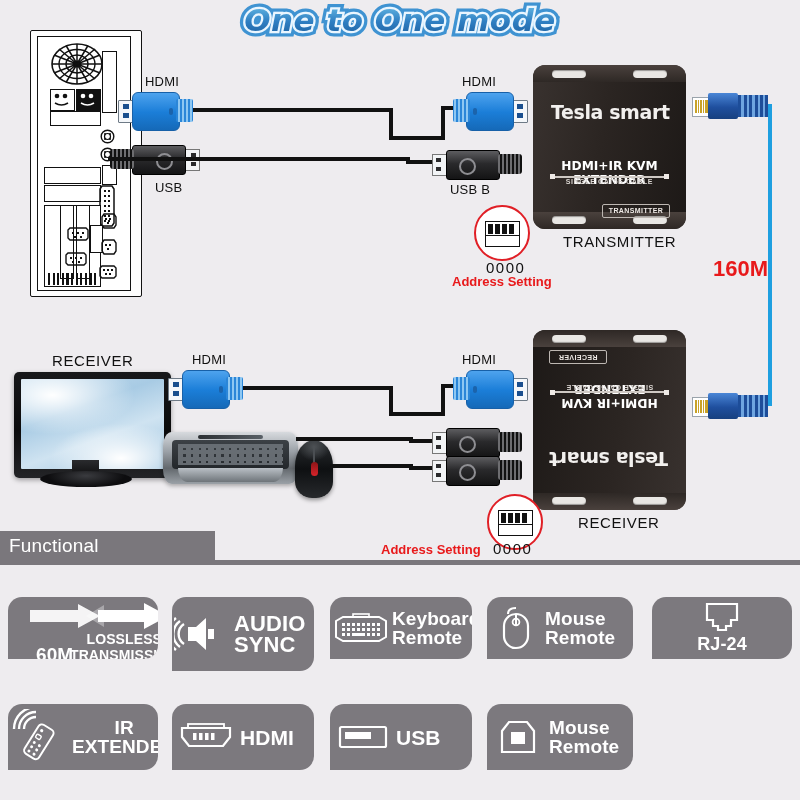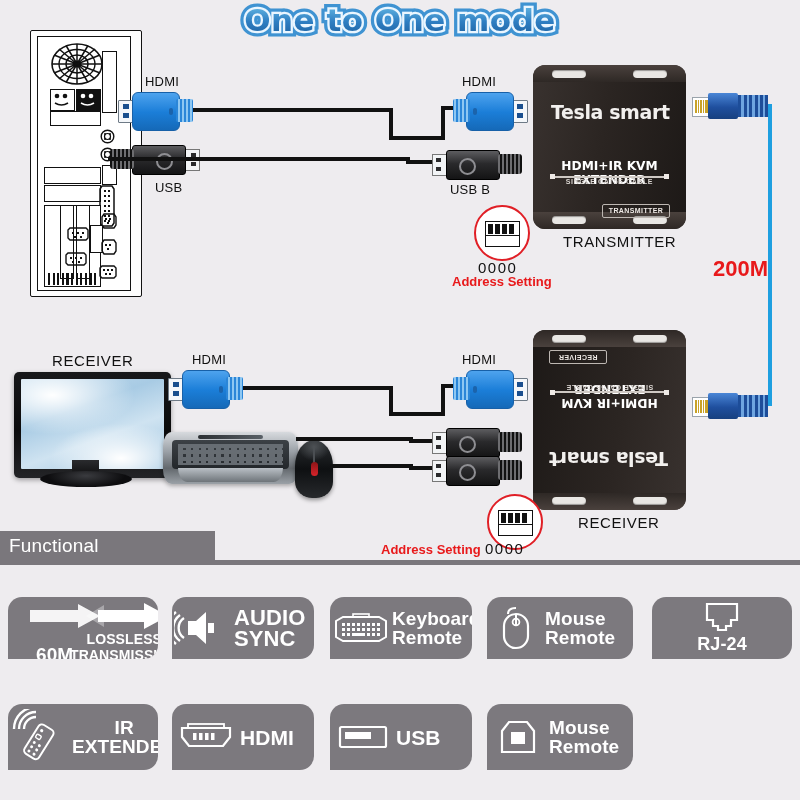--- a/index.html
+++ b/index.html
@@ -35,21 +35,21 @@
     font-family:"DejaVu Sans", sans-serif;
     background:linear-gradient(180deg,#6fc3ea 0%,#2e7ec2 55%,#1d5f9e 100%);
     -webkit-background-clip:text;background-clip:text;color:transparent;
     z-index:2;
   }
 
   
   .lbl{font-size:13px;color:#111;letter-spacing:.2px;white-space:nowrap;}
   .lbl-big{font-size:14px;color:#111;letter-spacing:.6px;white-space:nowrap;}
   .lbl-red{font-size:13px;color:#e8191b;font-weight:bold;white-space:nowrap;}
-  .lbl-num{font-size:15px;color:#111;letter-spacing:1.5px;white-space:nowrap;}
+  .lbl-num{font-size:15px;color:#111;letter-spacing:1.5px;white-space:nowrap;margin-left:8px;}
 
   
   .tower-outer{
     border:1.6px solid #111;background:#fdfdfd;border-radius:2px;
   }
   .tower-inner{border:1.4px solid #111;background:#fff;}
   .tbox{position:absolute;border:1.3px solid #111;background:#fff;}
   .vent{position:absolute;background:
      repeating-linear-gradient(90deg,#111 0 2.2px,transparent 2.2px 4.6px);}
 
@@ -263,21 +263,21 @@
     letter-spacing:.1px;
   }
   .badge .txt.sm{font-size:14px;line-height:16px;}
   .badge .ic{flex:none;display:flex;align-items:center;justify-content:center;}
   .badge svg{display:block;}
 </style>
 </head>
 <body>
 
 <div class="abs" id="title-wrap">
-  <div style="position:relative;height:42px;">
+  <div style="position:relative;height:42px;font-style:italic;">
     <div id="title-shadow">One to One mode</div>
     <div id="title-fill">One to One mode</div>
     <div id="title-top">One to One mode</div>
   </div>
 </div>
 
 <div class="abs tower-outer" style="left:30px;top:30px;width:110px;height:265px;">
   <div class="tower-inner abs" style="left:6px;top:5px;width:92px;height:253px;">
 
     <svg class="abs" style="left:12px;top:5px;" width="54" height="44" viewBox="0 0 54 44">
@@ -496,21 +496,21 @@
       <i style="left:9.5px"></i>
       <i style="left:12px"></i>
       <i style="left:14px"></i>
   </div>
   <div class="barrel"></div>
   <div class="ribs"></div>
 </div>
 <div class="cyan" style="left:768px;top:104px;width:4px;height:6px;"></div>
 <div class="cyan" style="left:768px;top:104px;width:4px;height:300px;"></div>
 <div class="cyan" style="left:768px;top:400px;width:4px;height:6px;"></div>
-<div class="abs" style="left:713px;top:256px;color:#e8191b;font-size:22px;font-weight:bold;">200M</div>
+<div class="abs" style="left:713px;top:256px;color:#e8191b;font-size:22px;font-weight:bold;">160M</div>
 
 <div class="rj45" style="left:692px;top:393px;width:78px;height:26px;">
   <div class="pins">
     <i style="left:2px"></i>
       <i style="left:4.5px"></i>
       <i style="left:7px"></i>
       <i style="left:9.5px"></i>
       <i style="left:12px"></i>
       <i style="left:14px"></i>
   </div>
@@ -619,21 +619,21 @@
   <svg class="ic" width="146" height="30" viewBox="0 0 146 30" style="position:absolute;left:18px;top:4px;">
     <path d="M4 9 L52 9 L52 3 L74 15 L52 27 L52 21 L4 21 Z" fill="#ffffff" opacity=".92"></path>
     <path d="M60 15 L78 4 L78 26 Z" fill="#ffffff" opacity=".35"></path>
     <path d="M72 9 L118 9 L118 2 L142 15 L118 28 L118 21 L72 21 Z" fill="#ffffff"></path>
   </svg>
   <div style="position:absolute;left:12px;top:48px;margin-left:16px;" class="txt">60M</div>
   <div style="position:absolute;left:62px;top:34px;text-align:center;" class="txt sm">LOSSLESS
 TRANSMISSION</div>
 </div>
 
-<div class="badge" style="left:172px;top:597px;width:142px;height:62px;">
+<div class="badge" style="left:172px;top:597px;width:142px;height:74px;">
   <div class="ic" style="width:62px;height:62px;">
     <svg width="58" height="40" viewBox="0 0 58 40">
       <path d="M22 13 L32 4 L32 36 L22 27 L14 27 L14 13 Z" fill="#fff"></path>
       <rect x="34" y="15" width="6" height="10" fill="#fff"></rect>
       <path d="M10 10 A12 12 0 0 0 10 30" stroke="#fff" stroke-width="2.4" fill="none"></path>
       <path d="M6 7 A16 16 0 0 0 6 33" stroke="#fff" stroke-width="2.4" fill="none"></path>
       <path d="M2 4 A20 20 0 0 0 2 36" stroke="#fff" stroke-width="2.4" fill="none"></path>
     </svg>
   </div>
   <div class="txt" style="font-size:22px;line-height:21px;">AUDIO

